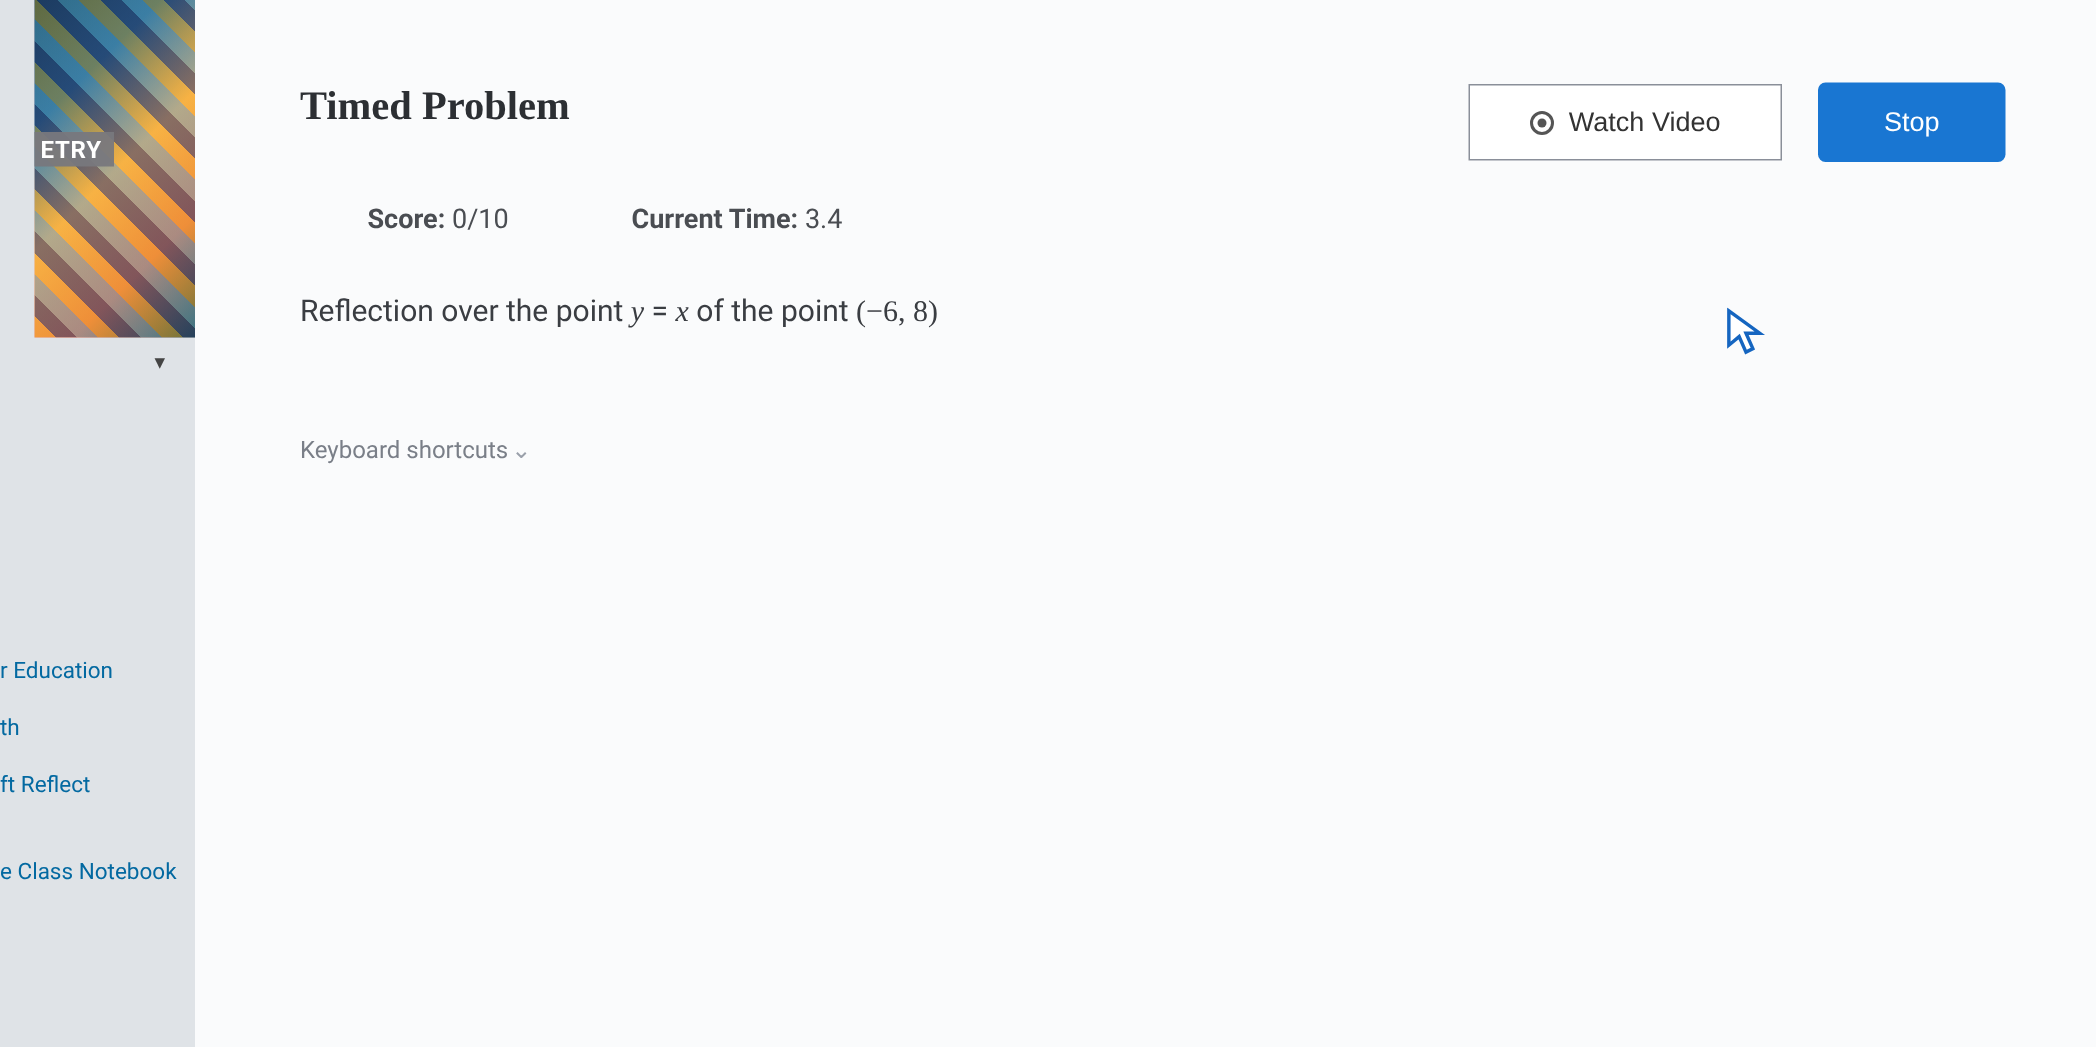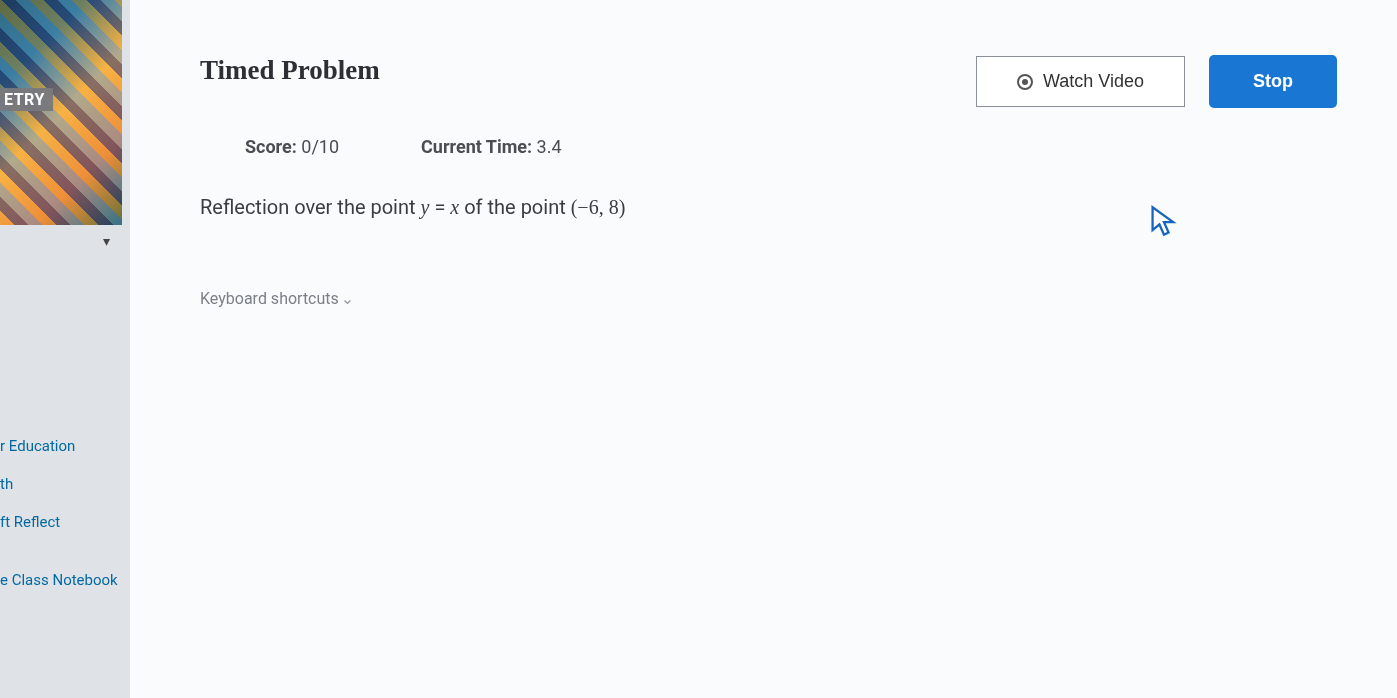--- a/index.html
+++ b/index.html
@@ -13,25 +13,26 @@
     }
     .sidebar {
       width: 130px;
       background: #dfe3e7;
       display: flex;
       flex-direction: column;
       color: #555;
       font-size: 14px;
     }
     .sidebar-image {
-      width: 122px;
+      width: 110px;
       height: 225px;
       background: linear-gradient(135deg, #1a3a5c 0%, #2d5a8c 25%, #f4a261 50%, #e76f51 75%, #264653 100%);
       position: relative;
       overflow: hidden;
+      margin-left: 23px;
     }
     .sidebar-image::before {
       content: '';
       position: absolute;
       inset: 0;
       background: repeating-linear-gradient(45deg, rgba(255,215,0,0.3) 0px, rgba(255,215,0,0.3) 10px, rgba(30,60,100,0.5) 10px, rgba(30,60,100,0.5) 20px, rgba(80,180,200,0.4) 20px, rgba(80,180,200,0.4) 30px);
     }
     .sidebar-image-label {
       position: absolute;
       top: 88px;
@@ -111,21 +112,20 @@
       border-radius: 50%;
     }
     .stop-btn {
       padding: 16px 44px;
       background: #1976d2;
       color: #fff;
       border: none;
       border-radius: 5px;
       font-size: 18px;
       cursor: pointer;
-      font-weight: bold;
     }
     .meta-row {
       font-size: 18px;
       color: #4a4d52;
       margin-bottom: 38px;
     }
     .meta-label { font-weight: 700; margin-left: 45px; }
     .meta-gap { display: inline-block; width: 28px; }
     .question {
       font-size: 20px;

